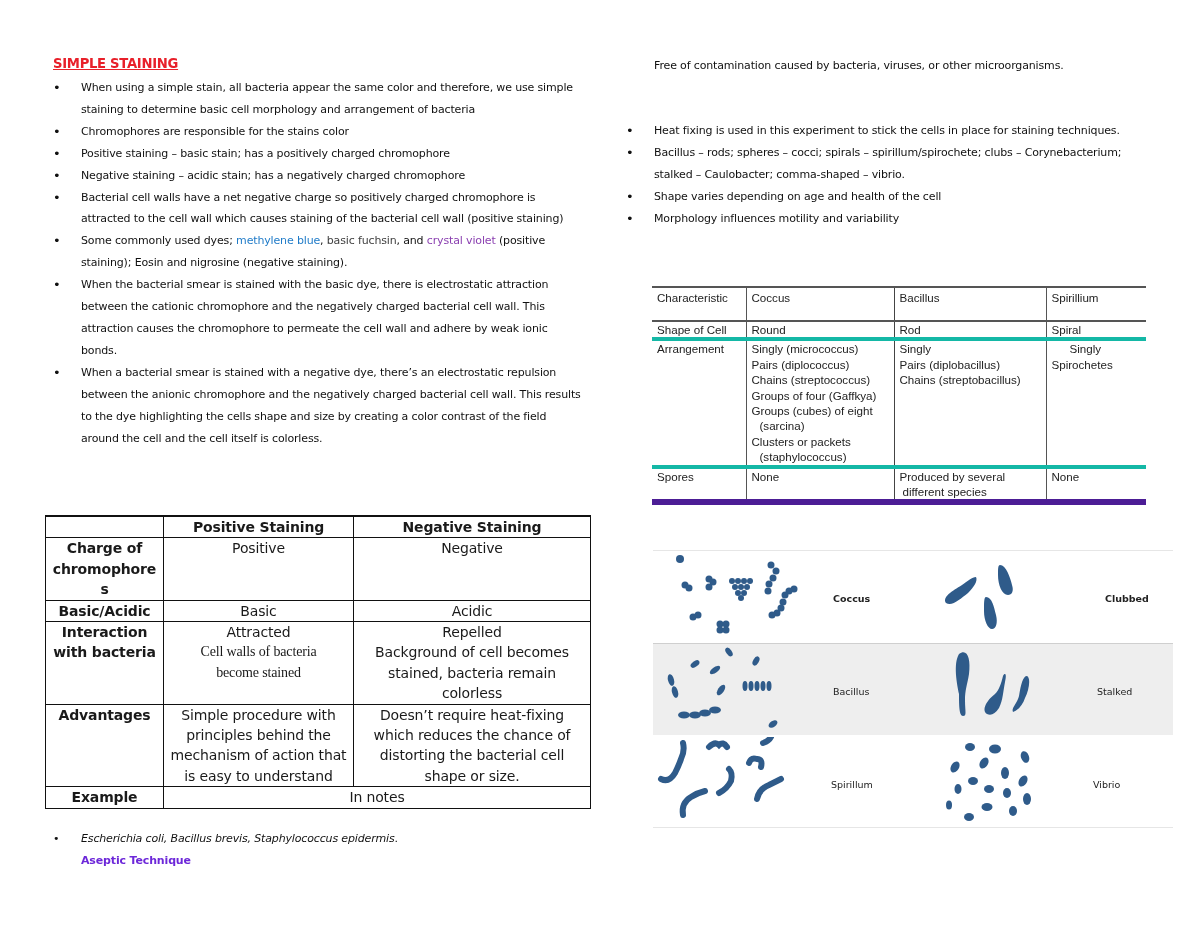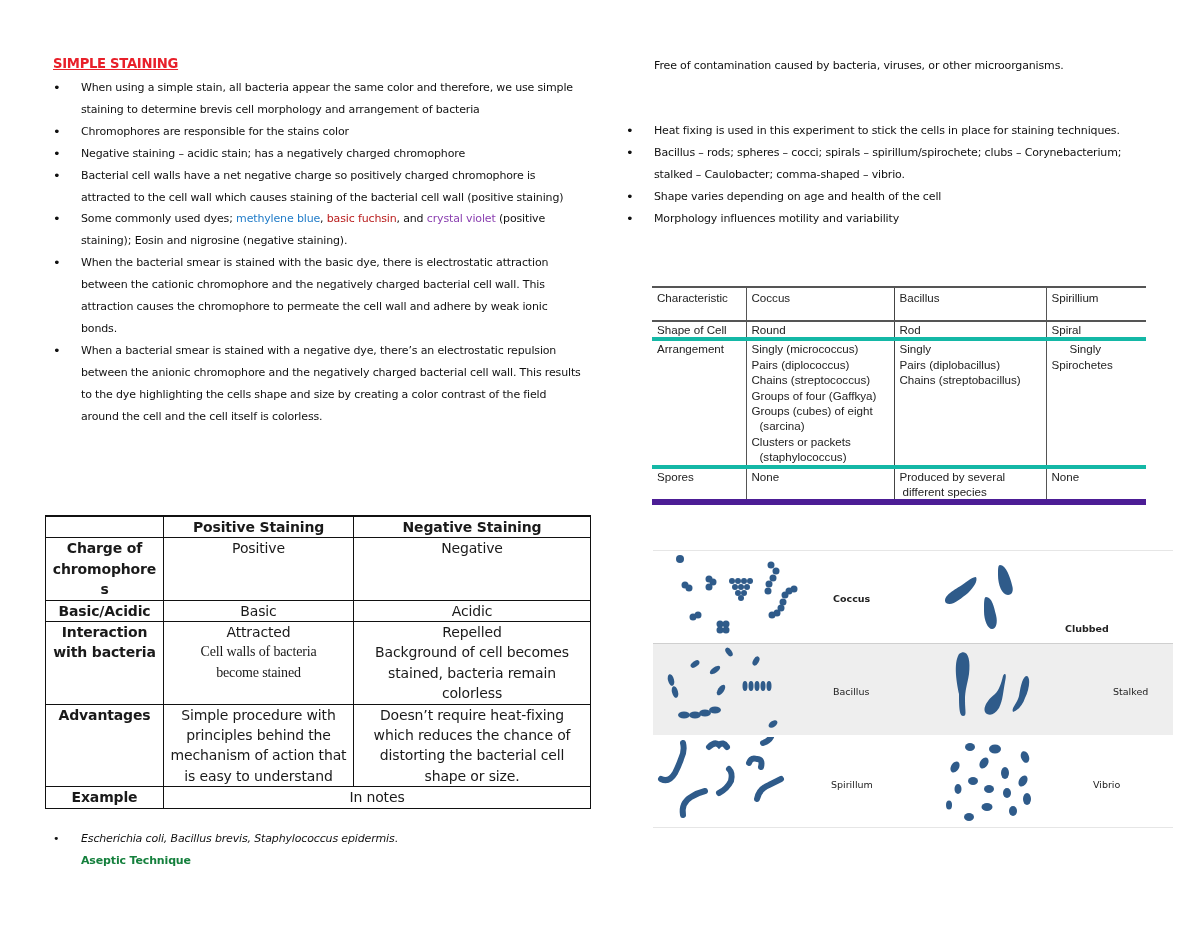--- a/index.html
+++ b/index.html
@@ -10,33 +10,33 @@
   .txt { font-family: "DejaVu Sans", sans-serif; font-size: 11px; line-height: 21.9px; color: #111; letter-spacing: -0.15px; }
   .title { position: absolute; left: 53px; top: 56px; color: #e8202a; font-weight: bold; text-decoration: underline; font-size: 13.2px; font-family: "DejaVu Sans", sans-serif; letter-spacing: -0.3px; }
 
   .bullets { position: absolute; list-style: none; }
   .bullets li { position: relative; padding-left: 28px; }
   .bullets li::before { content: "\2022"; position: absolute; left: 0; top: 0; font-size: 13px; }
   .left-bullets { left: 53px; top: 77px; width: 530px; }
   .right-bullets { left: 626px; top: 120px; width: 520px; }
 
   .c-blue { color: #1f7bc8; }
-  .c-red { color: #b91c1c; }
+  .c-red { color: #404040; }
   .c-purple { color: #8a3fb0; }
 
   
   .stain-table { position: absolute; left: 45px; top: 515px; width: 546px; border-collapse: collapse; font-family: "DejaVu Sans", sans-serif; font-size: 14px; line-height: 20.4px; letter-spacing: -0.15px; }
   .stain-table td { border: 1.5px solid #111; text-align: center; vertical-align: top; padding: 0 2px; }
   .stain-table tr:first-child td { border-top-width: 2px; }
   .stain-table .rowhead { font-weight: bold; width: 118px; }
   .stain-table .colhead { font-weight: bold; }
   .stain-table .poscol { width: 190px; }
 
   .example-bullet { position: absolute; left: 53px; top: 828px; font-style: italic; }
-  .aseptic { position: absolute; left: 81px; top: 850px; color: #15803d; font-weight: bold; }
+  .aseptic { position: absolute; left: 81px; top: 850px; color: #6d28d9; font-weight: bold; }
   .free-text { position: absolute; left: 654px; top: 55px; width: 480px; }
 
   
   .morph-table { position: absolute; left: 652px; top: 286px; width: 494px; border-collapse: collapse; font-family: "Liberation Sans", sans-serif; font-size: 11.6px; line-height: 15.4px; color: #222; }
   .morph-table td { vertical-align: top; padding: 0 0 0 5px; border-left: 1.5px solid #555; }
   .morph-table td:first-child { border-left: none; width: 94px; }
   .morph-table td.cc { width: 148px; }
   .morph-table td.cb { width: 152px; border-left: 1.5px solid #444; }
   .morph-table tr.hdr td { height: 34px; padding-top: 2px; border-top: 2px solid #555; border-bottom: 2px solid #555; }
   .morph-table tr.row td { border-bottom: 4px solid #14b8a6; }
@@ -54,22 +54,23 @@
   .fig-art { position: absolute; top: 0; }
 </style>
 </head>
 <body>
 
 <div class="page">
 
   <div class="title">SIMPLE STAINING</div>
 
   <ul class="bullets left-bullets txt">
-    <li>When using a simple stain, all bacteria appear the same color and therefore, we use simple staining to determine brevis cell morphology and arrangement of bacteria</li>
+    <li>When using a simple stain, all bacteria appear the same color and therefore, we use simple staining to determine basic cell morphology and arrangement of bacteria</li>
     <li>Chromophores are responsible for the stains color</li>
+    <li>Positive staining – basic stain; has a positively charged chromophore</li>
     <li>Negative staining – acidic stain; has a negatively charged chromophore</li>
     <li>Bacterial cell walls have a net negative charge so positively charged chromophore is attracted to the cell wall which causes staining of the bacterial cell wall (positive staining)</li>
     <li><span>Some commonly used dyes; </span><span class="c-blue">methylene blue</span><span>, </span><span class="c-red">basic fuchsin</span><span>, and </span><span class="c-purple">crystal violet</span><span> (positive staining); Eosin and nigrosine (negative staining).</span></li>
     <li>When the bacterial smear is stained with the basic dye, there is electrostatic attraction between the cationic chromophore and the negatively charged bacterial cell wall. This attraction causes the chromophore to permeate the cell wall and adhere by weak ionic bonds.</li>
     <li>When a bacterial smear is stained with a negative dye, there’s an electrostatic repulsion between the anionic chromophore and the negatively charged bacterial cell wall. This results to the dye highlighting the cells shape and size by creating a color contrast of the field around the cell and the cell itself is colorless.</li>
   </ul>
 
   <table class="stain-table">
     <tbody>
         <tr>
@@ -212,21 +213,21 @@
         </g>
       </svg>
       <div class="fig-label" style="left:180px;top:42px;">Coccus</div>
       <svg class="fig-art" style="left:285px;" width="110" height="92" viewBox="0 0 110 92">
         <g fill="#2f5b8a">
           <path d="M8 52 C4 46 14 40 24 34 C30 30 34 26 38 26 C40 30 36 36 30 42 C22 48 14 56 8 52 Z"></path>
           <path d="M62 14 C68 14 72 26 74 34 C76 40 74 44 70 44 C64 44 60 34 60 24 C60 18 60 14 62 14 Z"></path>
           <path d="M48 46 C54 46 56 56 58 64 C60 72 58 78 54 78 C50 78 46 70 46 60 C46 52 46 46 48 46 Z"></path>
         </g>
       </svg>
-      <div class="fig-label" style="left:412px;top:42px;margin-top:30px;">Clubbed</div>
+      <div class="fig-label" style="left:452px;top:42px;">Clubbed</div>
     </div>
 
     <div class="fig-row r2">
       <svg class="fig-art" style="left:0;" width="160" height="92" viewBox="0 0 160 92">
         <g fill="#2f5b8a">
           <ellipse cx="76" cy="8" rx="2.8" ry="5" transform="rotate(-35 76 8)"></ellipse>
           <ellipse cx="42" cy="20" rx="2.8" ry="5" transform="rotate(55 42 20)"></ellipse>
           <ellipse cx="62" cy="26" rx="2.8" ry="6" transform="rotate(55 62 26)"></ellipse>
           <ellipse cx="103" cy="17" rx="2.8" ry="5" transform="rotate(30 103 17)"></ellipse>
           <ellipse cx="18" cy="36" rx="3" ry="6" transform="rotate(-15 18 36)"></ellipse>
@@ -245,21 +246,21 @@
         </g>
       </svg>
       <div class="fig-label" style="left:180px;top:42px;">Bacillus</div>
       <svg class="fig-art" style="left:290px;" width="110" height="92" viewBox="0 0 110 92">
         <g fill="#2f5b8a">
           <path d="M16 10 C24 4 28 14 26 30 C24 42 22 46 22 56 C22 68 24 72 20 72 C16 72 16 60 16 50 C14 40 10 20 16 10 Z"></path>
           <path d="M44 70 C38 66 44 56 52 50 C56 46 58 40 60 32 C62 28 64 30 62 38 C60 48 60 56 56 64 C52 70 48 72 44 70 Z"></path>
           <path d="M70 68 C68 64 74 60 76 52 C78 40 80 32 84 32 C88 34 86 46 82 54 C80 60 76 66 70 68 Z"></path>
         </g>
       </svg>
-      <div class="fig-label" style="left:460px;top:42px;">Stalked</div>
+      <div class="fig-label" style="left:444px;top:42px;">Stalked</div>
     </div>
 
     <div class="fig-row r3">
       <svg class="fig-art" style="left:0;" width="160" height="92" viewBox="0 0 160 92">
         <g fill="none" stroke="#2f5b8a" stroke-width="6" stroke-linecap="round">
           <path d="M8 42 Q16 46 22 36 Q26 28 28 22 Q32 14 30 6"></path>
           <path d="M56 10 Q62 4 66 8 Q70 4 74 10"></path>
           <path d="M30 78 Q28 66 38 60 Q44 56 52 54"></path>
           <path d="M66 56 Q74 52 78 44 Q80 36 76 32"></path>
           <path d="M96 26 Q98 20 104 22 Q110 22 108 30"></path>

